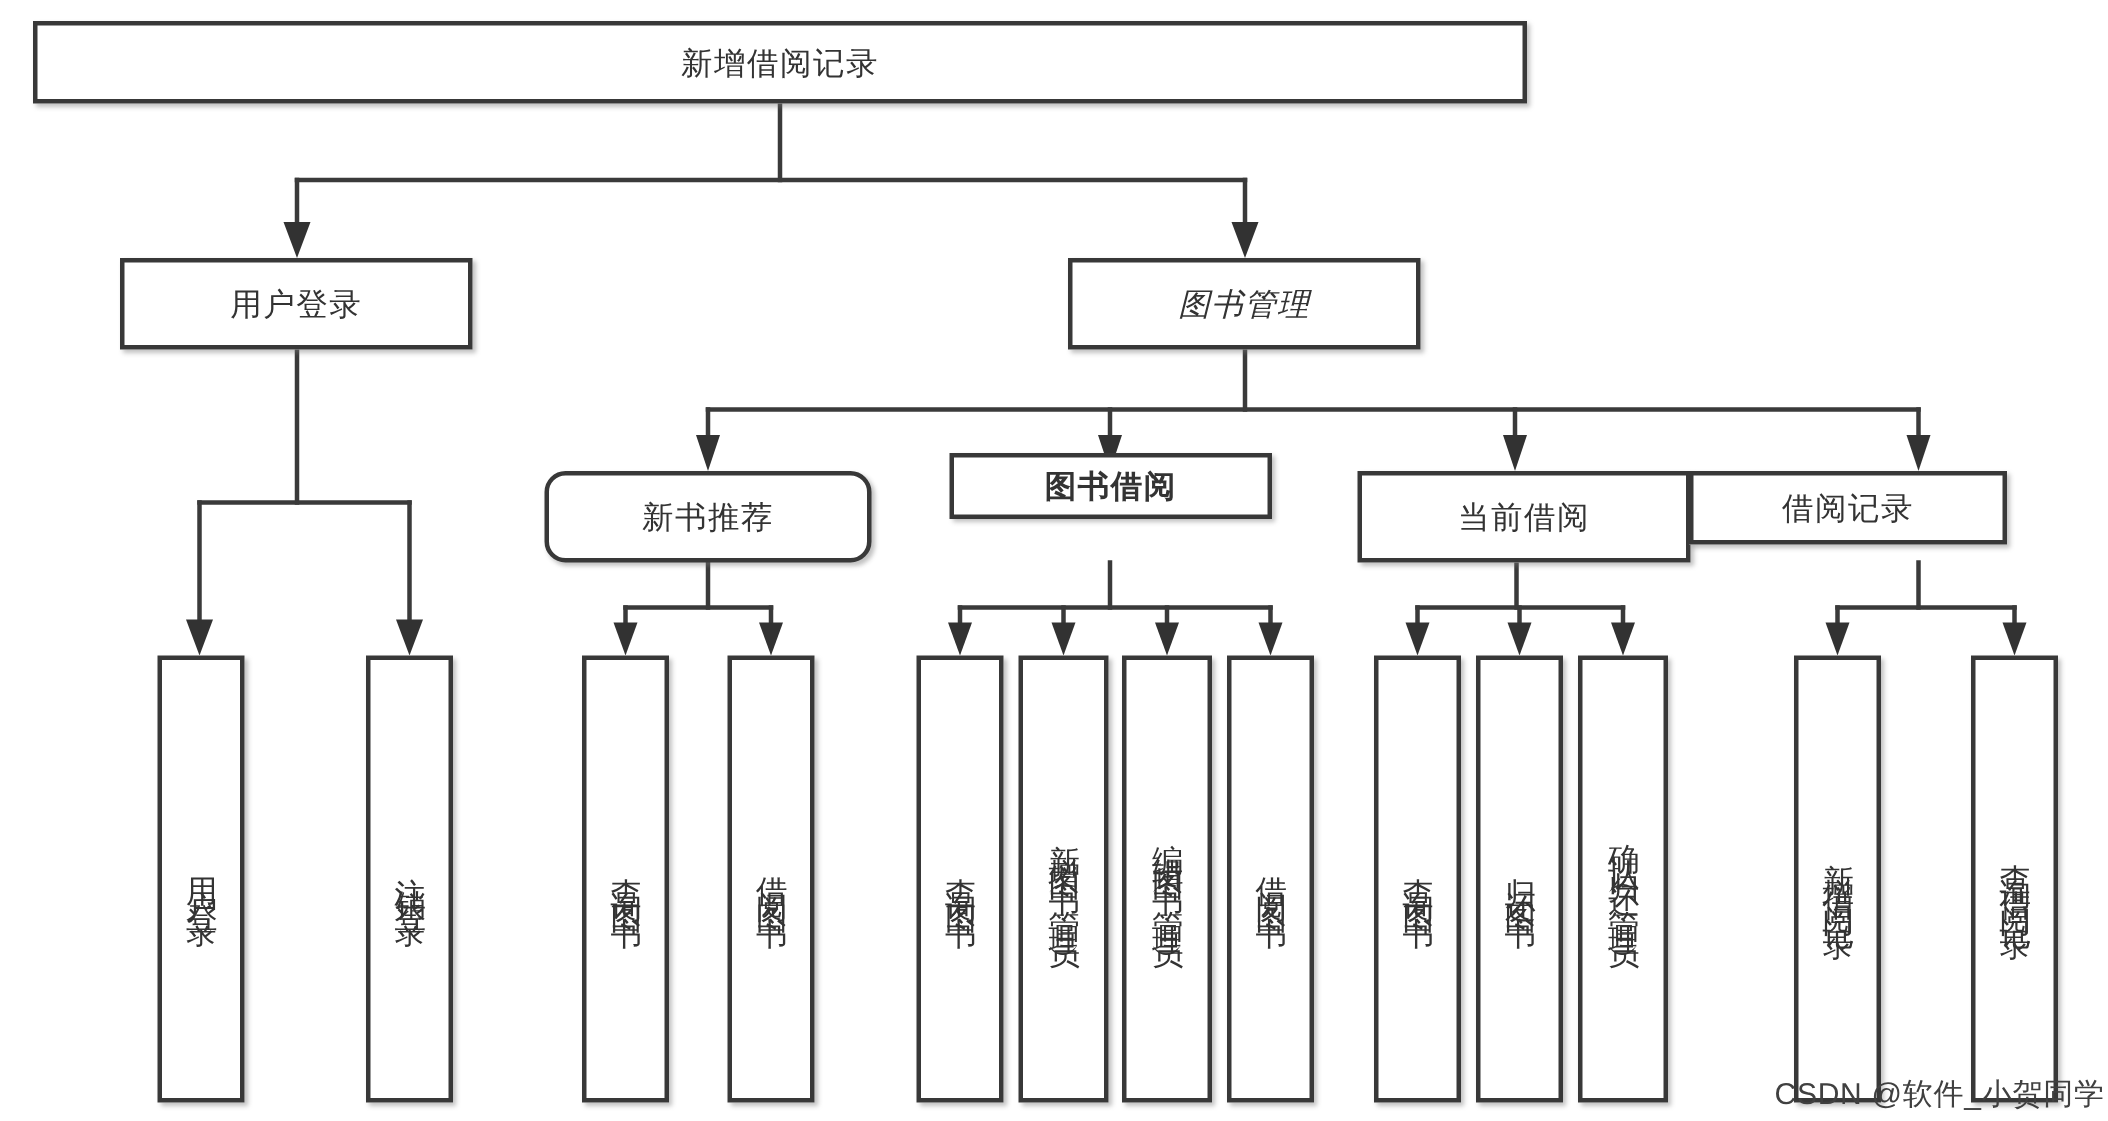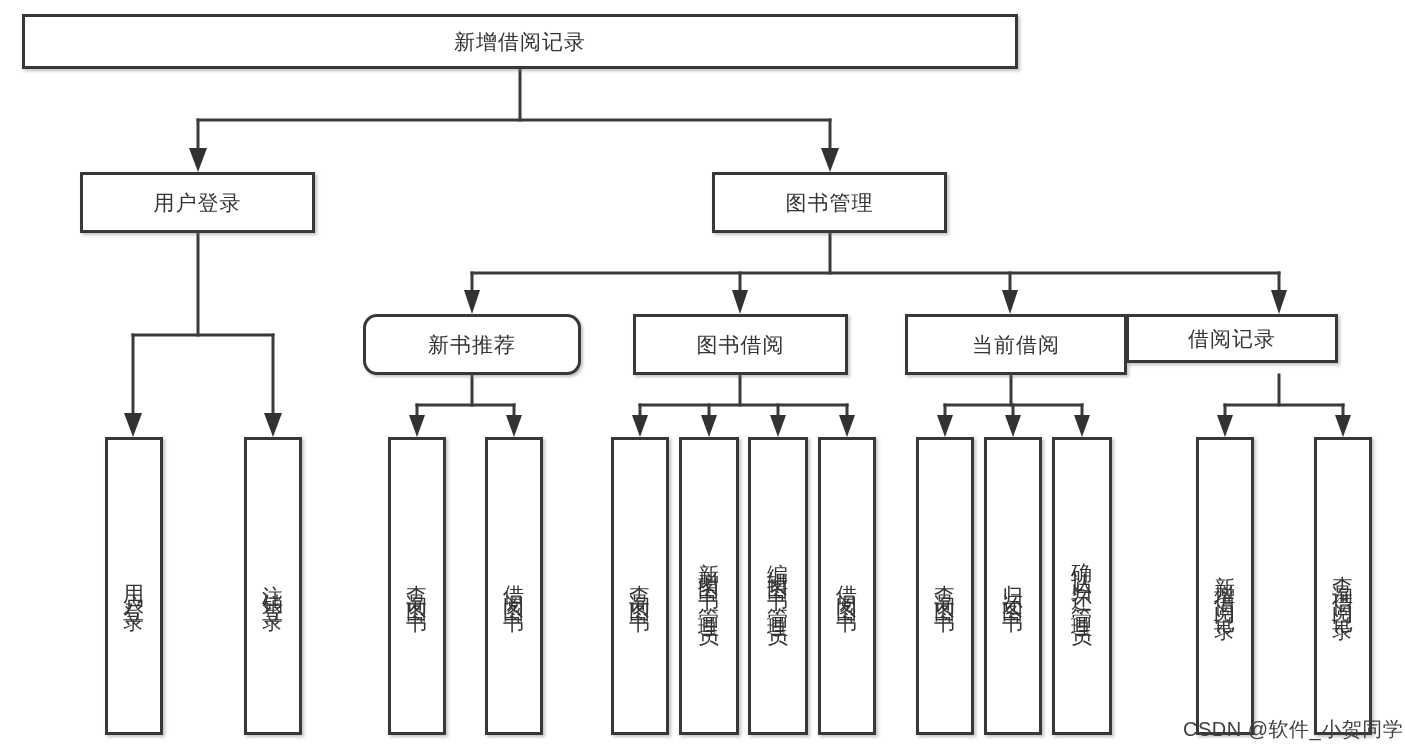--- a/index.html
+++ b/index.html
@@ -133,28 +133,28 @@
   <polygon points="1335,415 1351,415 1343,437"></polygon>
 </svg>
 
 <div class="box hbox" style="left:22px; top:14px; width:996px; height:55px;">
   <span>新增借阅记录</span>
 </div>
 
 <div class="box hbox" style="left:80px; top:172px; width:235px; height:61px;">
   <span>用户登录</span>
 </div>
-<div class="box hbox" style="left:712px; top:172px; width:235px; height:61px;">
+<div class="box hbox" style="left:712px; top:172px; width:235px; height:61px;font-style:italic;">
   <span>图书管理</span>
 </div>
 
 <div class="box hbox" style="left:363px; top:314px; width:218px; height:61px;border-radius:14px;">
   <span>新书推荐</span>
 </div>
-<div class="box hbox" style="left:633px; top:314px; width:215px; height:61px;">
+<div class="box hbox" style="left:633px; top:302px; width:215px; height:44px;font-weight:bold;">
   <span>图书借阅</span>
 </div>
 <div class="box hbox" style="left:905px; top:314px; width:222px; height:61px;">
   <span>当前借阅</span>
 </div>
 <div class="box hbox" style="left:1126px; top:314px; width:212px; height:49px;align-items:center;">
   <span>借阅记录</span>
 </div>
 
 <div class="box leaf" style="left:105px; top:437px; width:58px; height:298px;">

